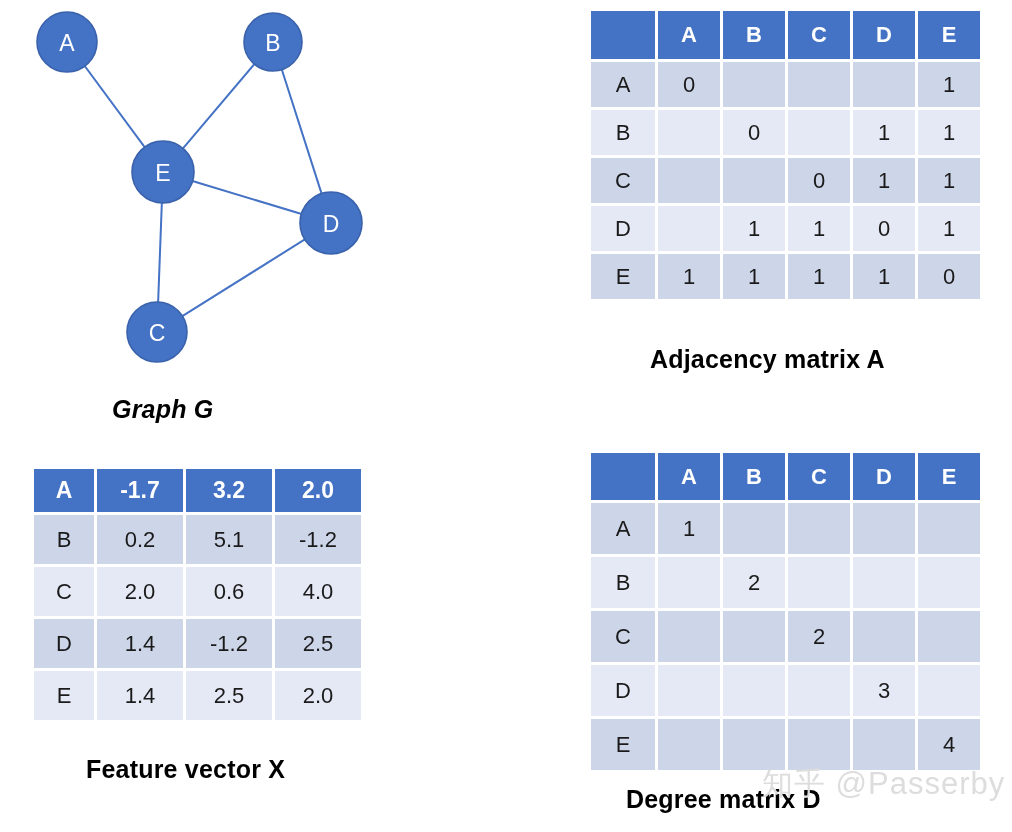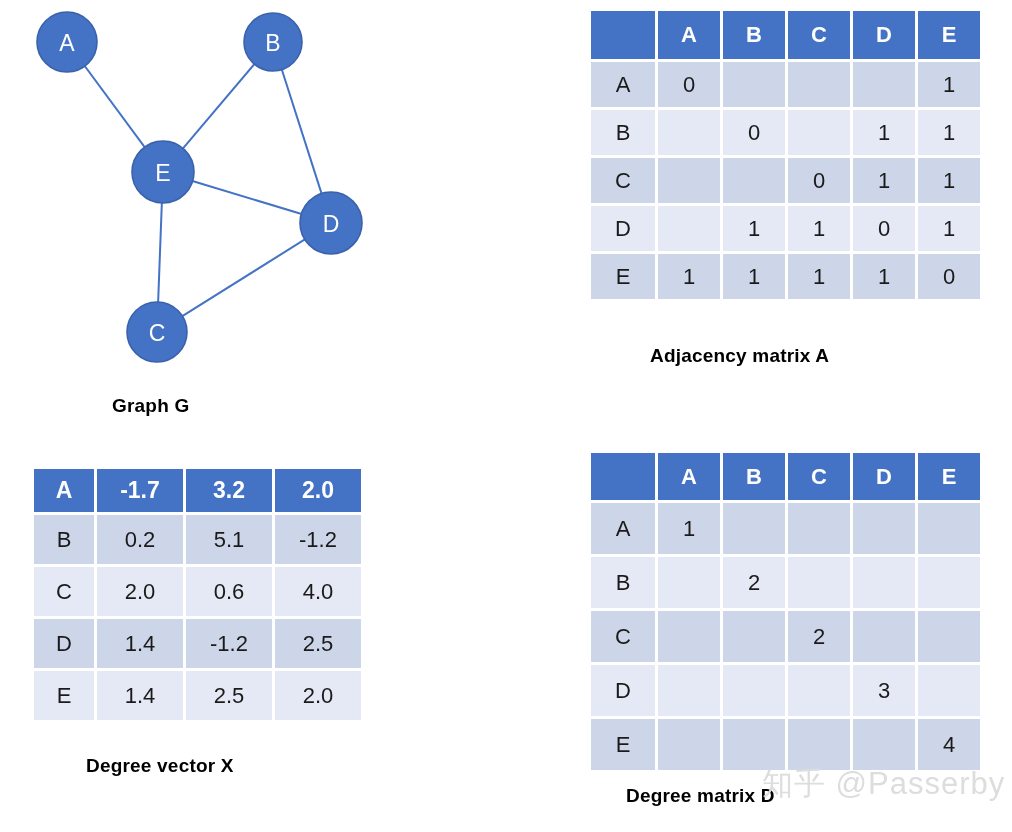--- a/index.html
+++ b/index.html
@@ -50,26 +50,26 @@
     stroke: #4472C4;
     stroke-width: 2;
     fill: none;
   }
 
   
   .caption {
     position: absolute;
     font-family: "Liberation Sans", sans-serif;
     font-weight: bold;
-    font-size: 19px;
+    font-size: 25px;
     color: #000000;
     white-space: nowrap;
     letter-spacing: 0.2px;
   }
-  #graph-caption   { left: 112px; top: 395px; }
+  #graph-caption   { left: 112px; top: 395px; font-style: italic; }
   #adj-caption     { left: 650px; top: 345px; }
   #feat-caption    { left: 86px;  top: 755px; }
   #deg-caption     { left: 626px; top: 785px; }
 
   
   table.matrix {
     border-collapse: separate;
     border-spacing: 3px;
     table-layout: fixed;
     position: absolute;
@@ -286,21 +286,21 @@
       <td>2.5</td>
     </tr>
     <tr class="band-light">
       <th class="rowhdr">E</th>
       <td>1.4</td>
       <td>2.5</td>
       <td>2.0</td>
     </tr>
   </tbody>
 </table>
-<div class="caption" id="feat-caption">Degree vector X</div>
+<div class="caption" id="feat-caption">Feature vector X</div>
 
 <table class="matrix" id="degree-table">
   <colgroup>
     <col class="c0">
       <col class="cx">
       <col class="cx">
       <col class="cx">
       <col class="cx">
       <col class="cx">
   </colgroup>

